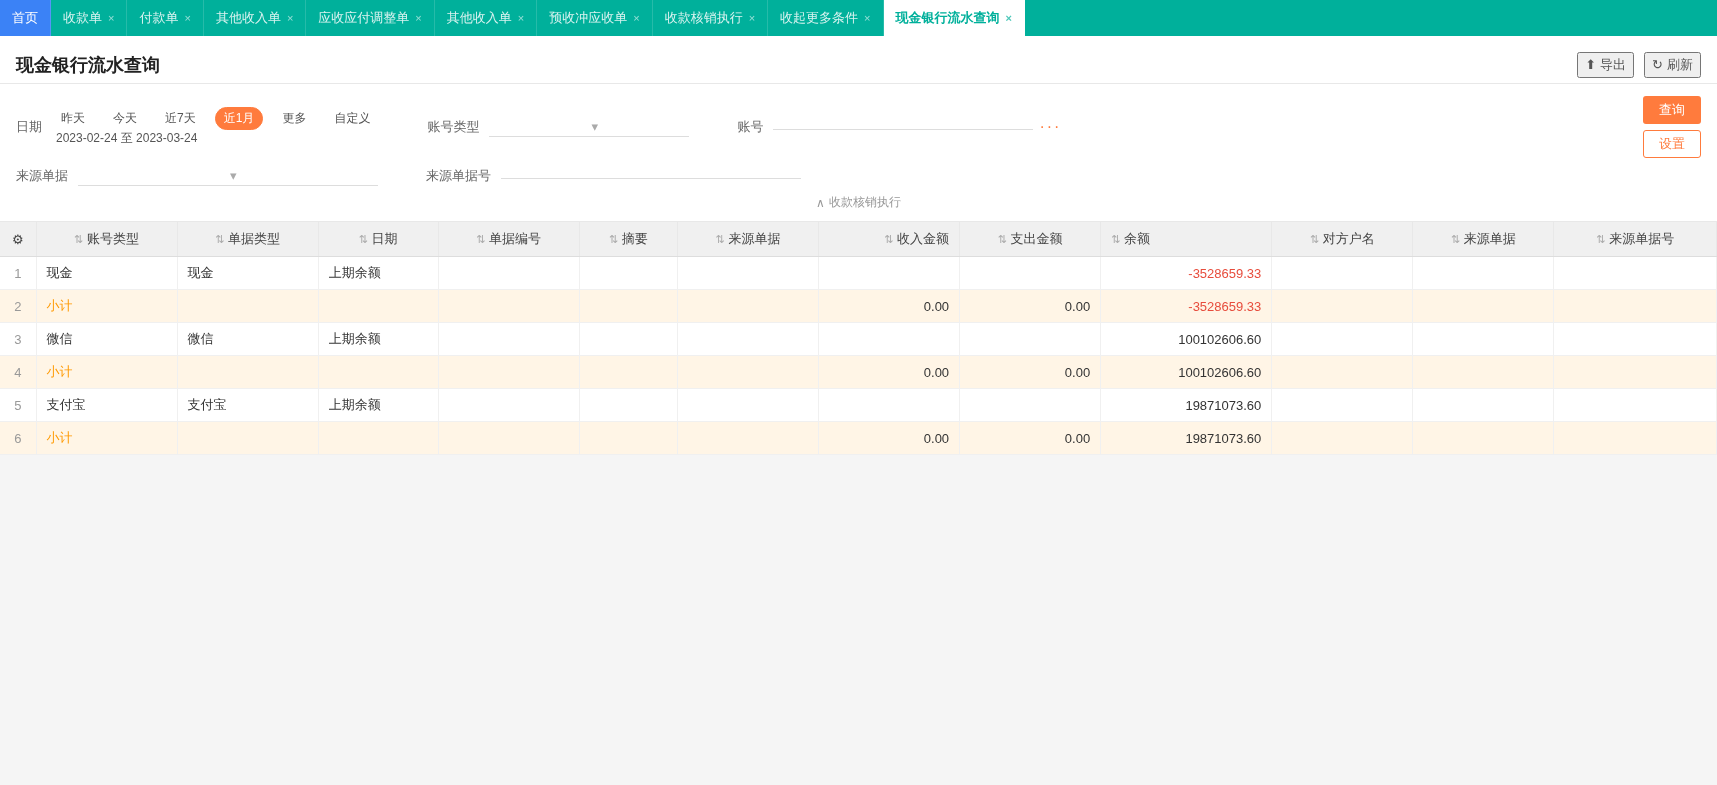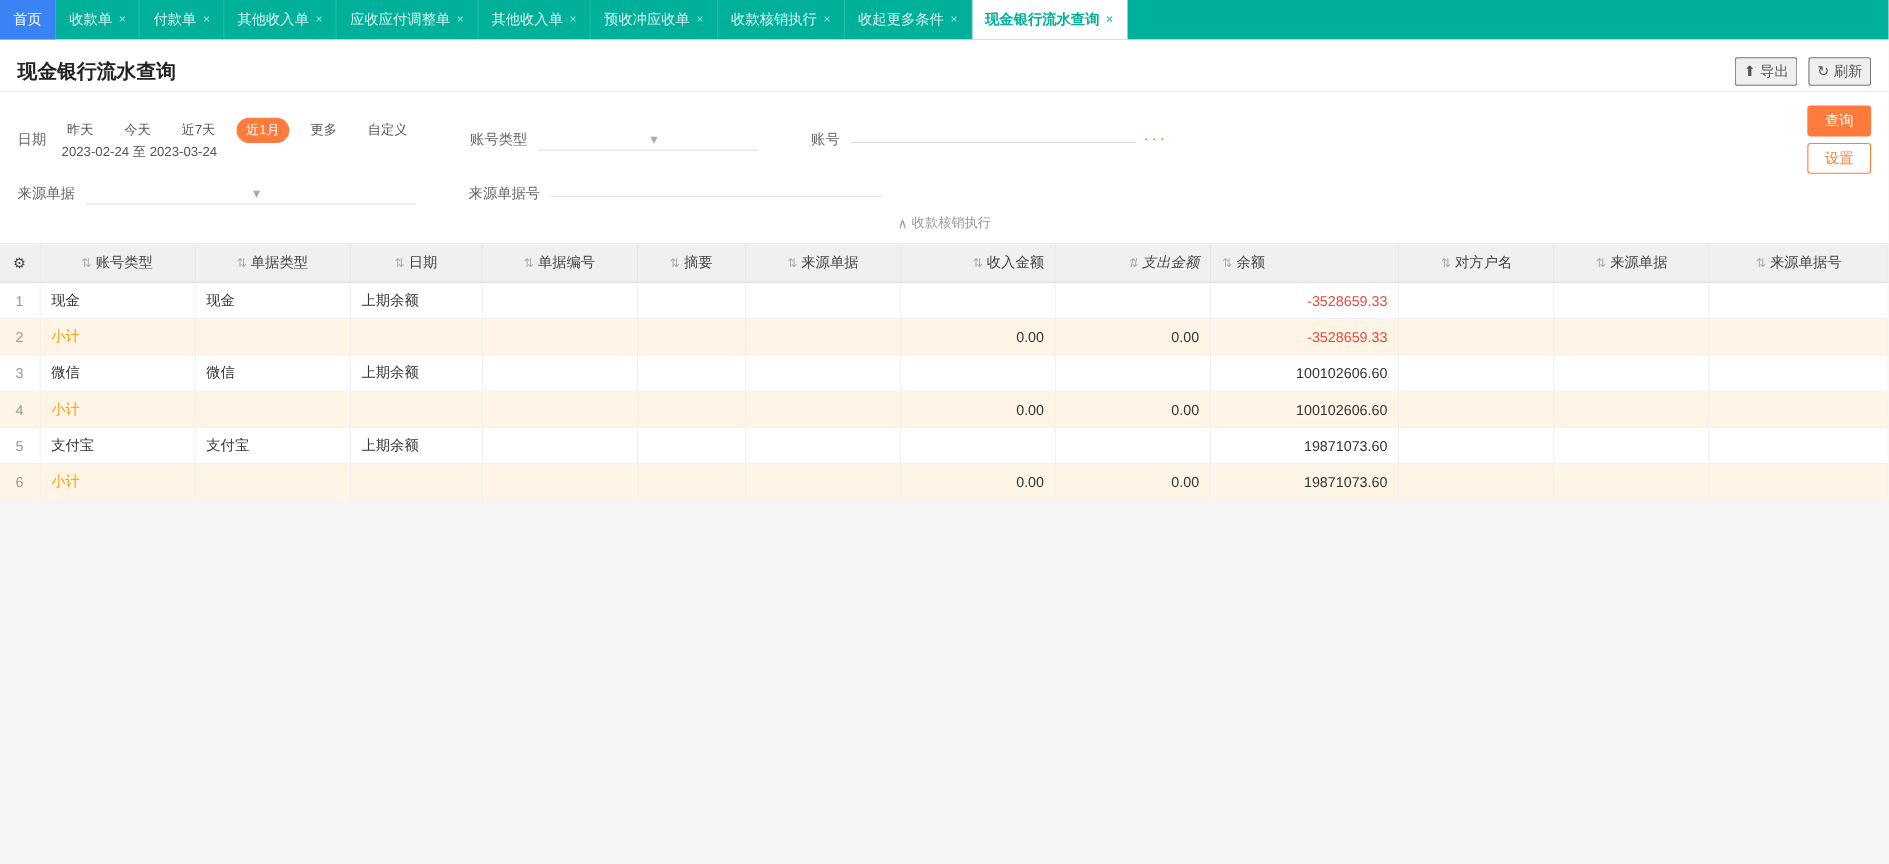--- a/index.html
+++ b/index.html
@@ -382,21 +382,21 @@
           <span>摘要</span>
         </th>
         <th>
           <span style="color:#aaa; font-size:11px;">⇅</span>
           <span>来源单据</span>
         </th>
         <th style="text-align:right;">
           <span style="color:#aaa; font-size:11px;">⇅</span>
           <span>收入金额</span>
         </th>
-        <th style="text-align:right;font-style:italic;">
+        <th style="">
           <span style="color:#aaa; font-size:11px;">⇅</span>
           <span>支出金额</span>
         </th>
         <th style="text-align:left;">
           <span style="color:#aaa; font-size:11px;">⇅</span>
           <span>余额</span>
         </th>
         <th>
           <span style="color:#aaa; font-size:11px;">⇅</span>
           <span>对方户名</span>

